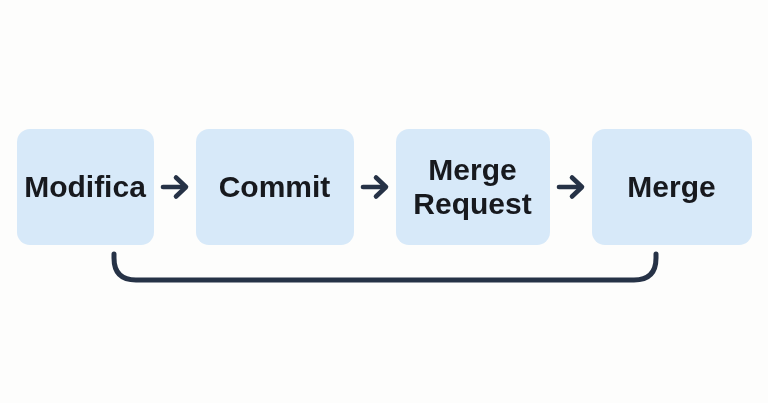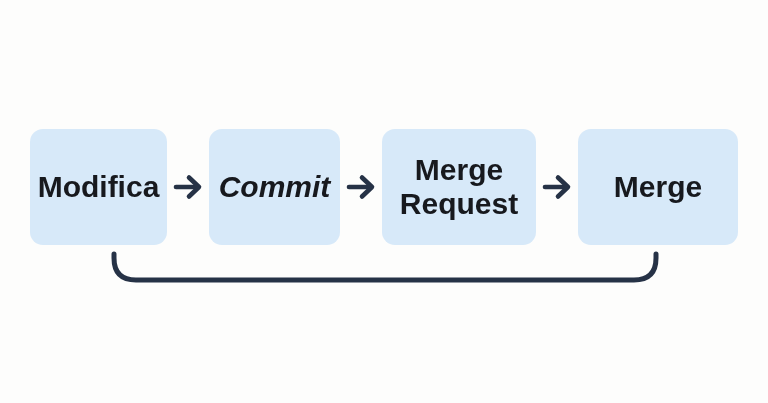--- a/index.html
+++ b/index.html
@@ -36,21 +36,21 @@
     justify-content:center;
     text-align:center;
     color:var(--node-text);
     font-size:30px;
     font-weight:700;
     line-height:1.12;
     padding:0 6px;
     flex:0 0 auto;
   }
   .node.w1{width:137px;}
-  .node.w2{width:131px;font-style:italic;}
+  .node.w2{width:158px;}
   .node.w3{width:154px;}
   .node.w4{width:160px;}
   .arrow{
     flex:0 0 auto;
     margin:0 5px;
     display:block;
   }
   .arrow path{
     stroke:var(--connector);
     stroke-width:4.6;

